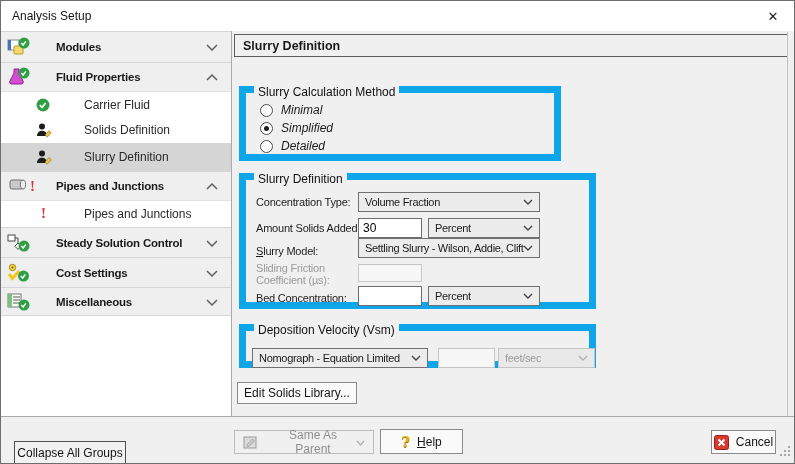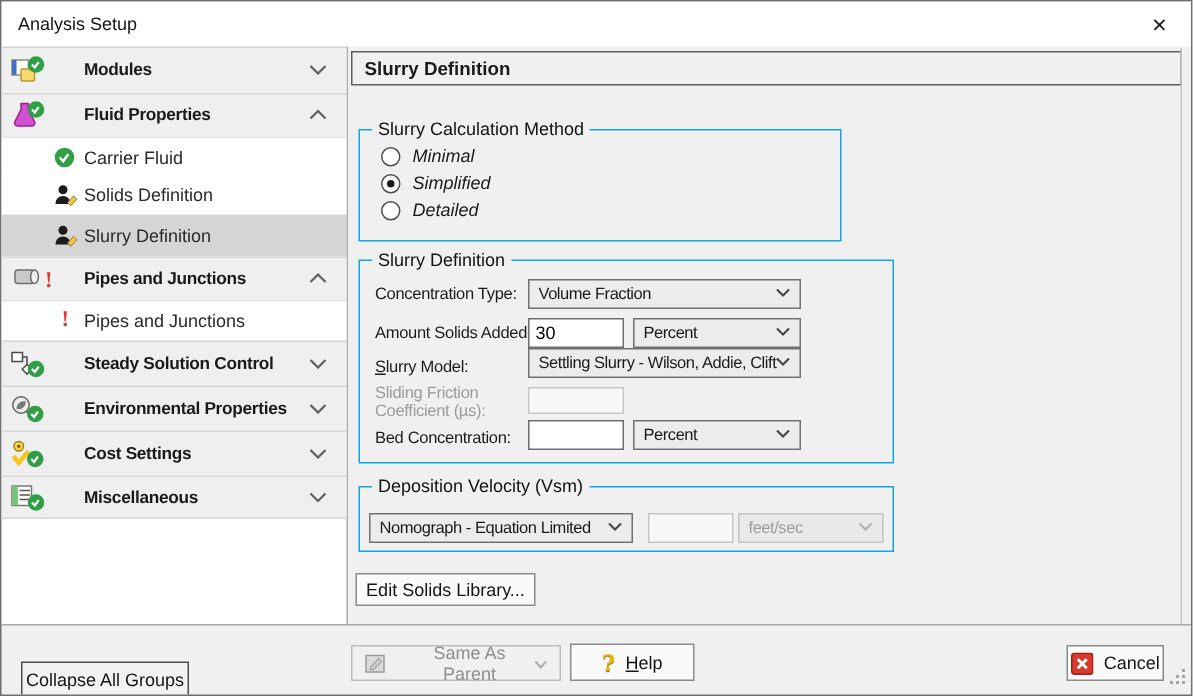--- a/index.html
+++ b/index.html
@@ -11,32 +11,32 @@
   .title{position:absolute;left:11px;top:8px;font-size:12px;color:#141414;}
   .close{position:absolute;right:11px;top:6px;width:20px;height:19px;text-align:center;line-height:19px;
          font-size:13px;color:#222;}
   
   .sidebar{position:absolute;left:0;top:30px;width:231px;height:385px;background:#ffffff;border-right:1px solid #aaaaaa;}
   .row{position:relative;display:flex;align-items:center;}
   .row .lbl{padding-left:55px;white-space:nowrap;}
   .grp{background:#efefef;border-top:1px solid #d6d6d6;font-weight:bold;font-size:11.5px;letter-spacing:-0.2px;}
   .grp.last{border-bottom:1px solid #d6d6d6;}
   .grp + .sub{border-top:1px solid #e2e2e2;}
-  .sub{background:#ffffff;font-size:12px;color:#2a2a2a;}
+  .sub{background:#ffffff;font-size:12px;color:#2a2a2a;padding-left:28px;}
   .sub.selected{background:#d5d5d5;}
   .gic{position:absolute;left:6px;top:50%;transform:translateY(-50%);width:40px;height:20px;}
   .sic{position:absolute;left:35px;top:50%;transform:translateY(-50%);width:18px;height:16px;}
   .chev{position:absolute;right:13px;top:50%;transform:translateY(-50%);}
   .bang{font-family:"Liberation Serif",serif;font-weight:bold;color:#d93636;font-size:15px;line-height:1;}
   
   .mainhdr{position:absolute;left:233px;top:33px;width:554px;height:23px;background:#f0f0f0;
            border:1px solid #5d5d5d;display:flex;align-items:center;padding-left:8px;font-weight:bold;font-size:12.5px;}
   .vline{position:absolute;left:786px;top:31px;width:1px;height:384px;background:#c3c3c3;}
   .hline{position:absolute;left:0;top:415px;width:795px;height:1px;background:#a8a8a8;}
-  .gbox{position:absolute;border:1px solid #0ea5e9;}
+  .gbox{position:absolute;border:7px solid #0ea5e9;}
   .cap{position:absolute;top:-8px;left:8px;background:#f0f0f0;padding:0 4px;font-size:12px;color:#111;}
   .flabel{position:absolute;font-size:11px;letter-spacing:-0.2px;white-space:nowrap;color:#1c1c1c;}
   .flabel.wrap{white-space:normal;line-height:12px;}
   .flabel.dis{color:#9b9b9b;}
   .combo{position:absolute;background:#ececec;border:1px solid #707070;display:flex;align-items:center;
          padding:0 20px 0 6px;font-size:11px;letter-spacing:-0.3px;white-space:nowrap;overflow:hidden;text-align:right;}
   .combo .arr{position:absolute;right:6px;top:50%;transform:translateY(-50%);}
   .combo.dis{background:#e9e9e9;border-color:#c4c4c4;color:#9d9d9d;}
   .tb{position:absolute;border:1px solid #6e6e6e;background:#fff;font:12px "Liberation Sans",sans-serif;padding:0 4px;}
   .tb.dis{background:#f7f7f7;border-color:#c6c6c6;}
@@ -146,34 +146,20 @@
             <path d="M11 10l3.2 3.2-3.2 3.2-3.2-3.2z" fill="#fff" stroke="#4a4a4a"></path>
             <circle cx="17" cy="13" r="5.5" fill="#2f9e44"></circle>
             <path d="M14.3 13l1.9 2 2.6-3.6" stroke="#fff" stroke-width="1.5" fill="none"></path>
           </svg></span>
       <span class="lbl">Steady Solution Control</span>
       <span class="chev"><svg width="12" height="8">
             <polyline points="1,2 6,7 11,2" stroke="#5f5f5f" stroke-width="1.5" fill="none"></polyline>
           </svg></span>
     </div>
 
-    <div class="row grp" style="height:30px">
-      <span class="gic">
-        <svg width="40" height="20">
-            <circle cx="7" cy="7" r="5.5" fill="#ececec" stroke="#666"></circle>
-            <path d="M4 9.5c3.2 1 6.2-1 6.2-5.2-4.2 0-6.2 2.2-6.2 5.2z" fill="#7a7a7a"></path>
-            <line x1="11" y1="11" x2="14" y2="14.5" stroke="#666" stroke-width="2"></line>
-            <circle cx="16.5" cy="13" r="5.5" fill="#2f9e44"></circle>
-            <path d="M13.8 13l1.9 2 2.6-3.6" stroke="#fff" stroke-width="1.5" fill="none"></path>
-          </svg></span>
-      <span class="lbl">Environmental Properties</span>
-      <span class="chev"><svg width="12" height="8">
-            <polyline points="1,2 6,7 11,2" stroke="#5f5f5f" stroke-width="1.5" fill="none"></polyline>
-          </svg></span>
-    </div>
 
     <div class="row grp" style="height:30px">
       <span class="gic">
         <svg width="40" height="20">
             <circle cx="5.5" cy="4.5" r="3.2" fill="#ffd83d" stroke="#9b8420"></circle>
             <circle cx="5.5" cy="4.5" r="1.1" fill="#6b5a12"></circle>
             <path d="M2 11l3.4 4.5L12 8" stroke="#f5c518" stroke-width="3" fill="none"></path>
             <circle cx="16.5" cy="13" r="5.5" fill="#2f9e44"></circle>
             <path d="M13.8 13l1.9 2 2.6-3.6" stroke="#fff" stroke-width="1.5" fill="none"></path>
           </svg></span>

